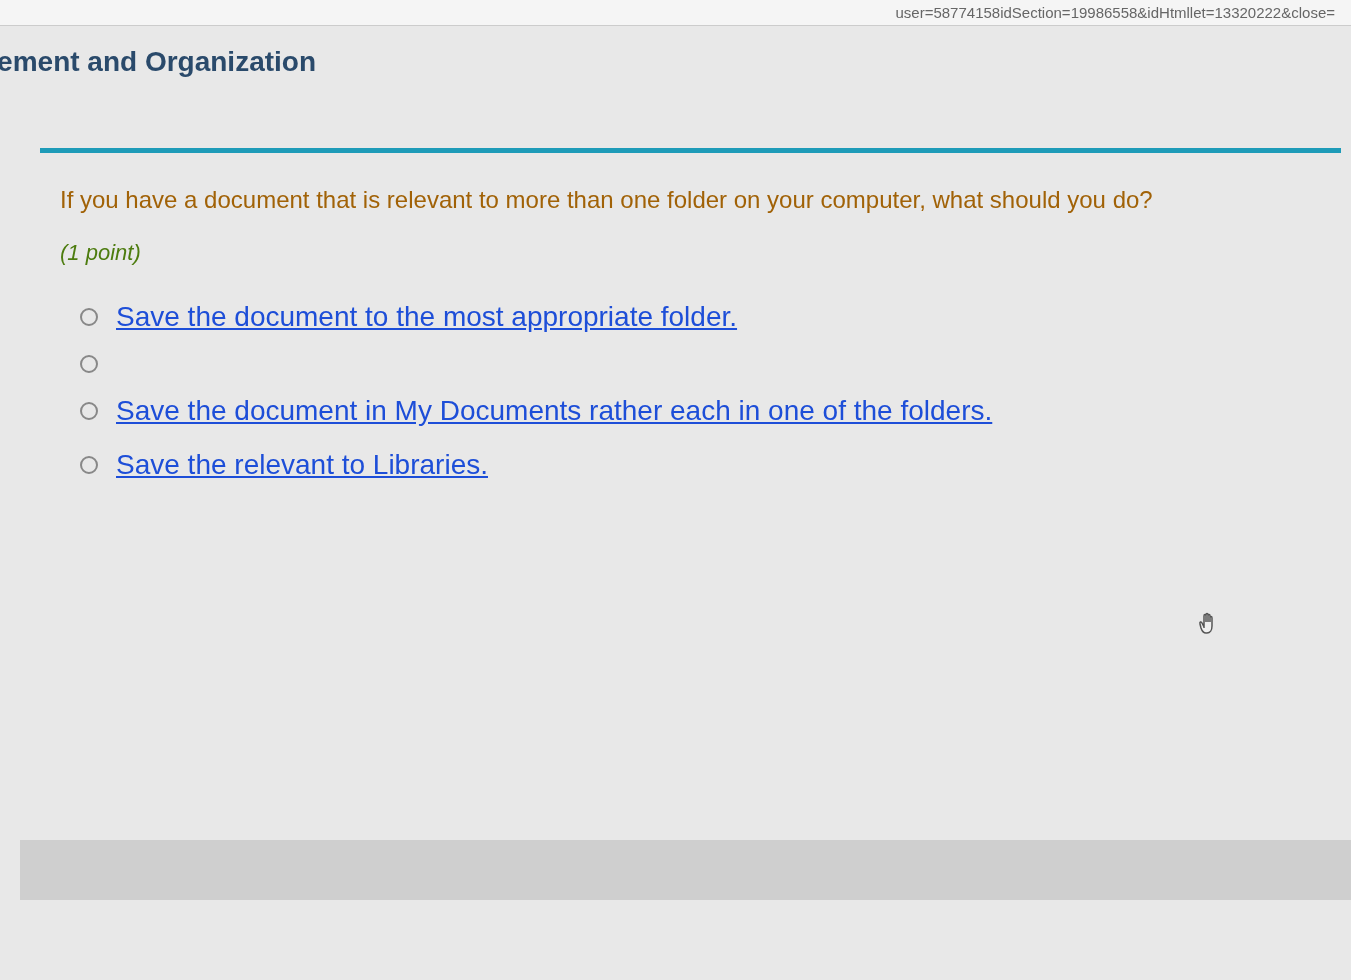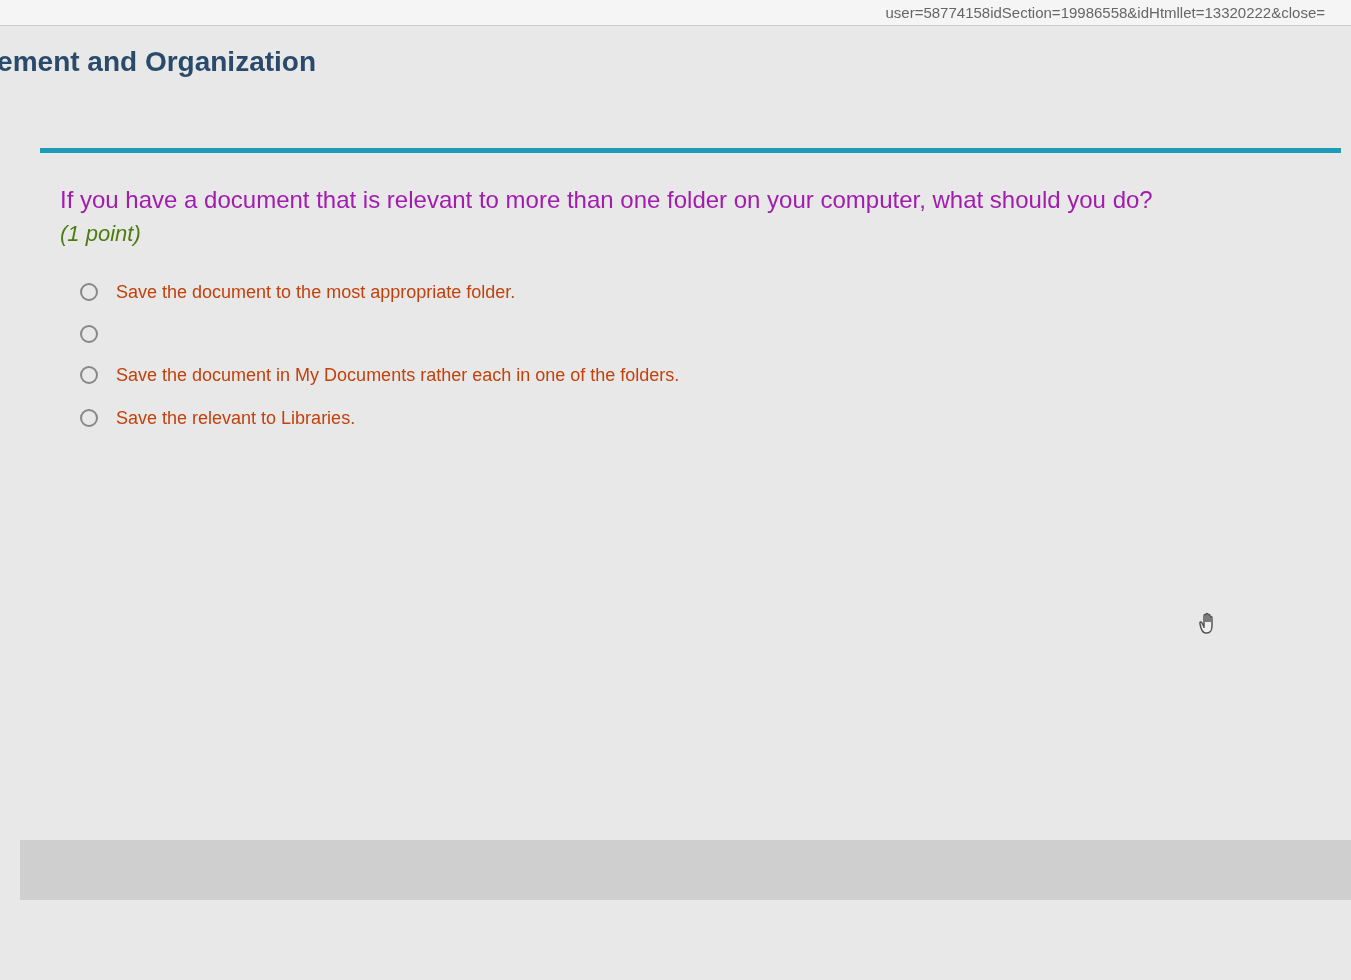--- a/index.html
+++ b/index.html
@@ -9,21 +9,21 @@
     }
     body {
       font-family: Arial, Helvetica, sans-serif;
       background: #e8e8e8;
       width: 1351px;
       height: 980px;
       overflow: hidden;
     }
     .url-bar {
       background: #f5f5f5;
-      padding: 4px 26px;
+      padding: 4px 16px;
       font-size: 15px;
       color: #666;
       border-bottom: 1px solid #ccc;
       white-space: nowrap;
       overflow: hidden;
       text-align: right;
     }
     .page-title {
       font-size: 28px;
       font-weight: bold;
@@ -37,22 +37,22 @@
     .divider {
       height: 5px;
       background: #1e9bb8;
       margin: 40px 0 30px 30px;
     }
     .question-container {
       padding: 0 50px;
     }
     .question-text {
       font-size: 24px;
-      color: #a21caf;
-      margin-bottom: 4px;
+      color: #a16207;
+      margin-bottom: 23px;
       line-height: 1.4;
     }
     .points {
       font-size: 22px;
       font-style: italic;
       color: #4d7c0f;
       margin-bottom: 35px;
     }
     .option-row {
       display: flex;
@@ -62,22 +62,23 @@
     .radio {
       width: 18px;
       height: 18px;
       border: 2px solid #888;
       border-radius: 50%;
       margin-right: 18px;
       flex-shrink: 0;
       background: transparent;
     }
     .option-label {
-      font-size: 18px;
-      color: #c2410c;
+      font-size: 28px;
+      color: #1d4ed8;
+      text-decoration: underline;
     }
     .cursor-icon {
       position: absolute;
       right: 130px;
       top: 608px;
       font-size: 22px;
       color: #666;
     }
     .footer-bar {
       position: absolute;

